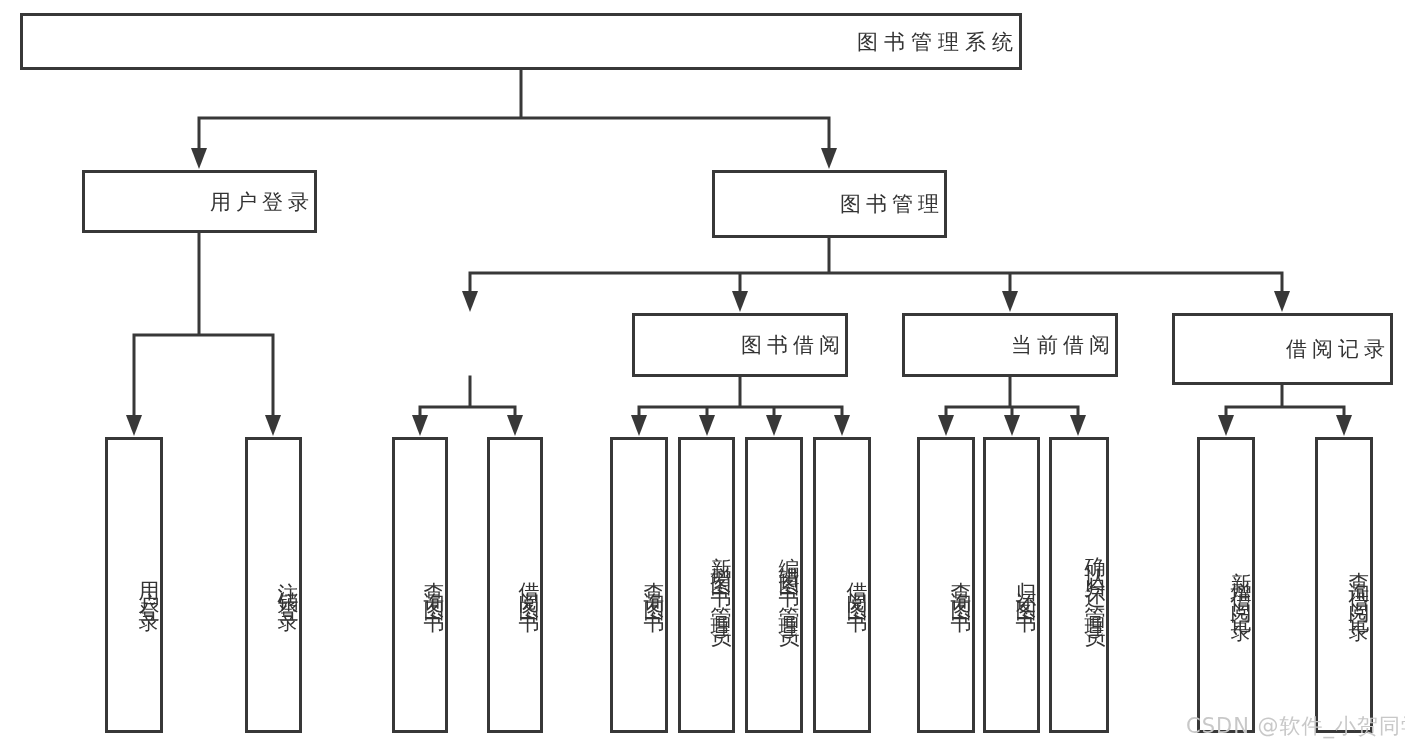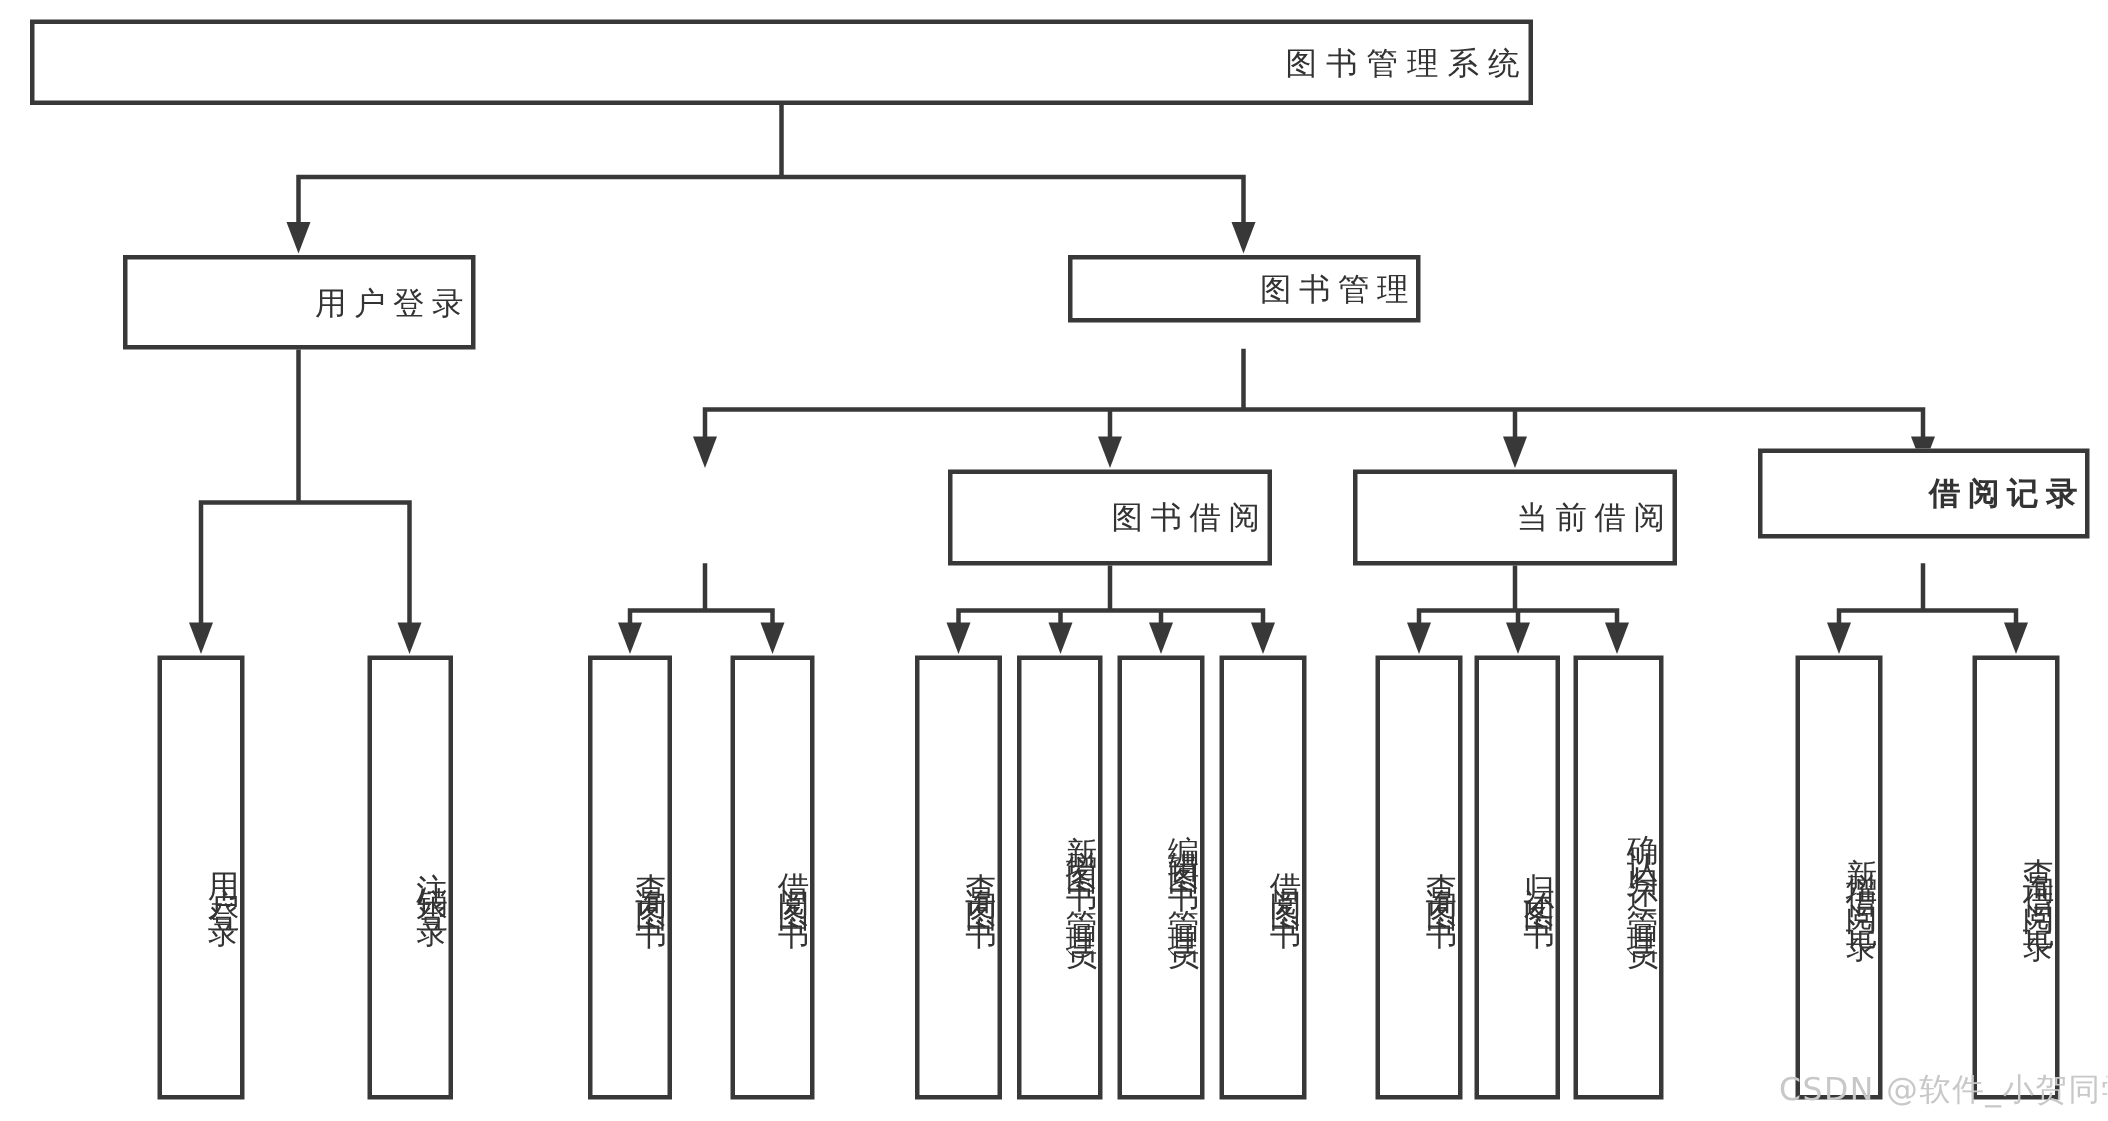--- a/index.html
+++ b/index.html
@@ -17,25 +17,25 @@
     writing-mode:vertical-rl;text-orientation:mixed;
     font-size:21px;letter-spacing:10px;line-height:1.05;white-space:nowrap;
   }
   .watermark{
     position:absolute;left:1186px;top:712px;z-index:3;
     font-size:21px;color:#c8c8c8;letter-spacing:1px;white-space:nowrap;
   }
   
   .n-root{left:20px;top:13px;width:1002px;height:57px;}
   .n-user-login{left:82px;top:170px;width:235px;height:63px;}
-  .n-book-mgmt{left:712px;top:170px;width:235px;height:45px;}
+  .n-book-mgmt{left:712px;top:170px;width:235px;height:68px;}
   .n-new-book{left:362px;top:313px;width:216px;height:64px;}
   .n-book-borrow{left:632px;top:313px;width:216px;height:64px;}
   .n-current-borrow{left:902px;top:313px;width:216px;height:64px;}
-  .n-borrow-records{left:1172px;top:299px;width:221px;height:60px;font-weight:bold;}
+  .n-borrow-records{left:1172px;top:313px;width:221px;height:72px;}
   .leaf{top:437px;height:296px;}
   .lf-1{left:105px;width:58px;}
   .lf-2{left:245px;width:57px;}
   .lf-3{left:392px;width:56px;}
   .lf-4{left:487px;width:56px;}
   .lf-5{left:610px;width:58px;}
   .lf-6{left:678px;width:57px;}
   .lf-7{left:745px;width:58px;}
   .lf-8{left:813px;width:58px;}
   .lf-9{left:917px;width:58px;}

